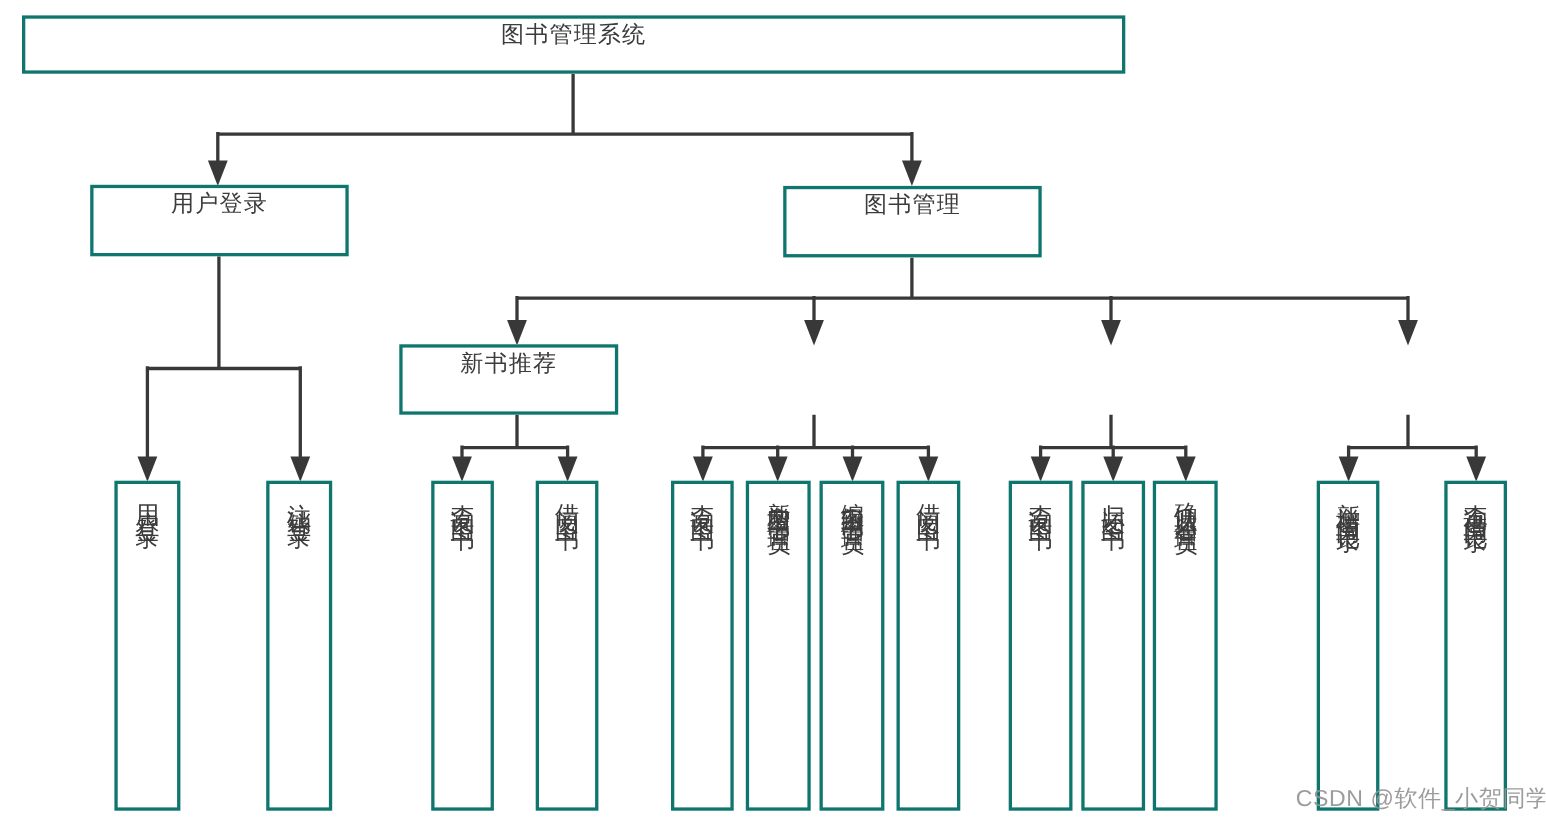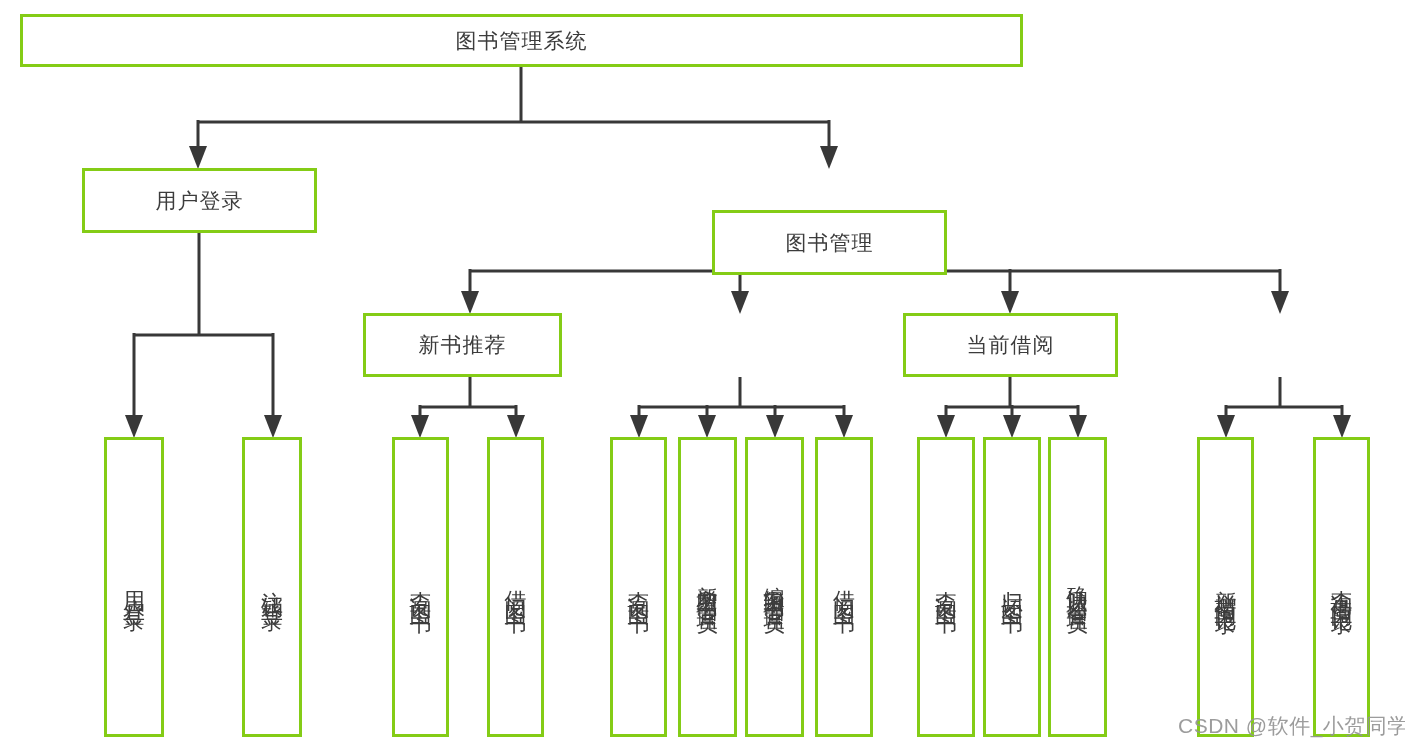--- a/index.html
+++ b/index.html
@@ -7,23 +7,23 @@
     position:relative;
     width:1405px;height:747px;
     background:#ffffff;
     font-family:"Liberation Sans","DejaVu Sans",sans-serif;
     overflow:hidden;
   }
   .connectors{position:absolute;left:0;top:0;z-index:1;}
   .node{
     position:absolute;
     box-sizing:border-box;
-    border:3px solid #84cc16;
+    border:3px solid #0f766e;
     background:#ffffff;
-    display:flex;align-items:center;justify-content:center;
+    display:flex;justify-content:center;
     color:#3c3c3c;
     z-index:2;
   }
   .hbox{font-size:21px;letter-spacing:1px;}
   .leaf{
     top:437px;height:300px;
     font-size:22px;
   }
   .vtext{
     writing-mode:vertical-rl;
@@ -87,29 +87,26 @@
     </g>
   </svg>
 
   <div class="node hbox" style="left:20px;top:14px;width:1003px;height:53px;">
     <span>图书管理系统</span>
   </div>
 
   <div class="node hbox" style="left:82px;top:168px;width:235px;height:65px;">
     <span>用户登录</span>
   </div>
-  <div class="node hbox" style="left:712px;top:169px;width:235px;height:65px;margin-top:41px;">
+  <div class="node hbox" style="left:712px;top:169px;width:235px;height:65px;">
     <span>图书管理</span>
   </div>
 
   <div class="node hbox" style="left:363px;top:313px;width:199px;height:64px;">
     <span>新书推荐</span>
-  </div>
-  <div class="node hbox" style="left:903px;top:313px;width:215px;height:64px;">
-    <span>当前借阅</span>
   </div>
 
   <div class="node leaf" style="left:104px;width:60px;">
     <span class="vtext">用户登录</span>
   </div>
   <div class="node leaf" style="left:242px;width:60px;">
     <span class="vtext">注销登录</span>
   </div>
 
   <div class="node leaf" style="left:392px;width:57px;">

